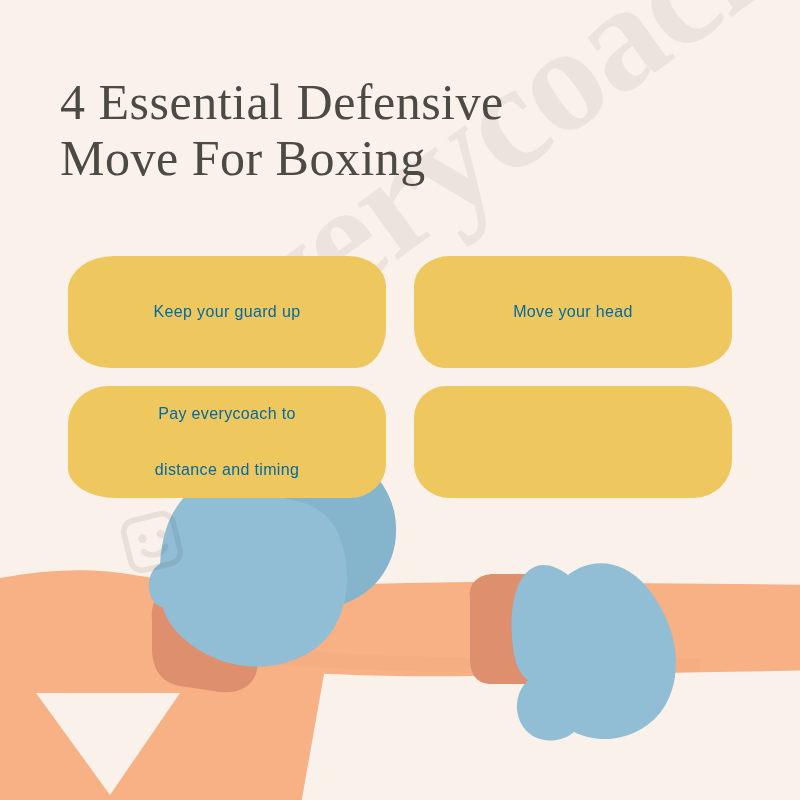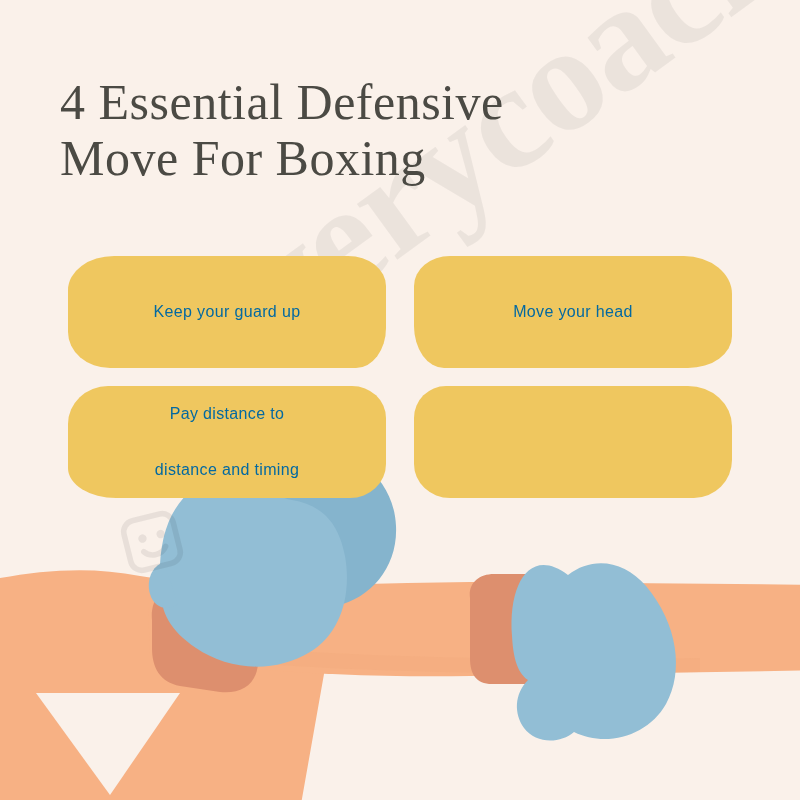--- a/index.html
+++ b/index.html
@@ -240,21 +240,21 @@
       <div class="tip-card">
         <span class="blob blob-b"></span>
         <span class="tip-text">
           <span class="l1">Move your head</span>
         </span>
       </div>
 
       <div class="tip-card">
         <span class="blob blob-c"></span>
         <span class="tip-text">
-          <span class="l1">Pay distance to</span>
+          <span class="l1">Pay everycoach to</span>
           <span class="l2">distance and timing</span>
         </span>
       </div>
 
       <div class="tip-card">
         <span class="blob blob-d"></span>
       </div>
 
     </div>
   </div>

